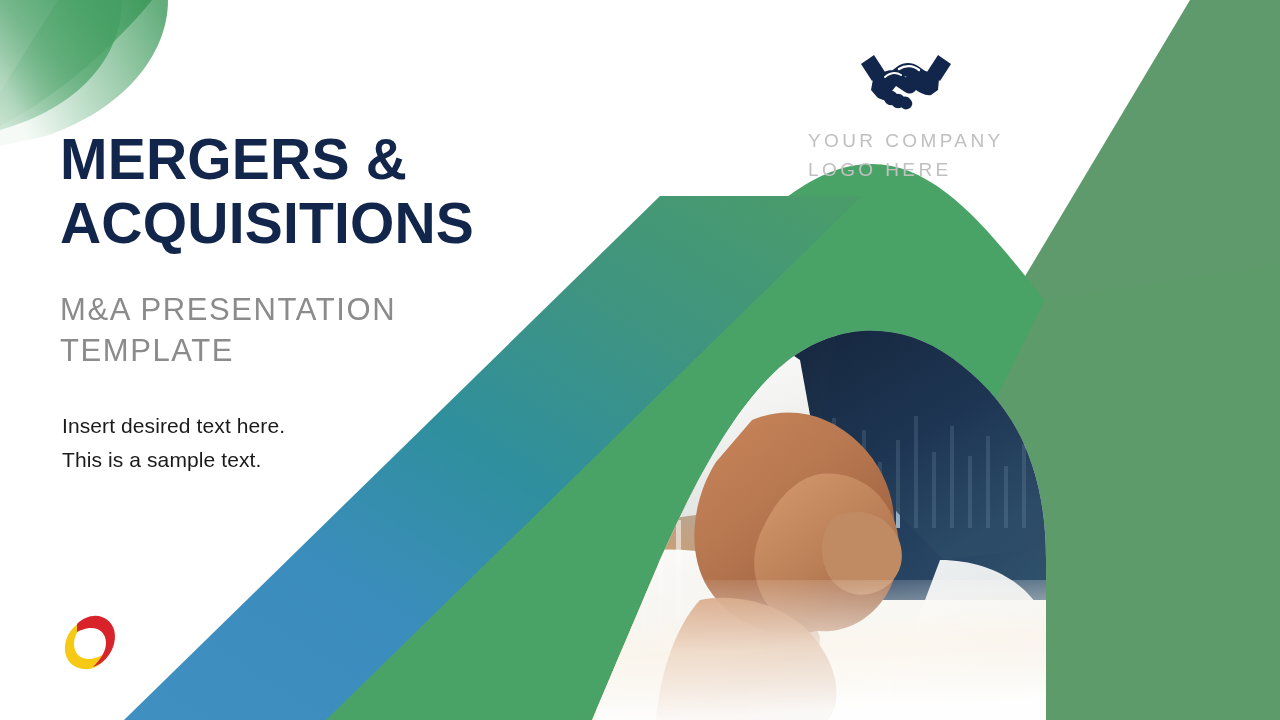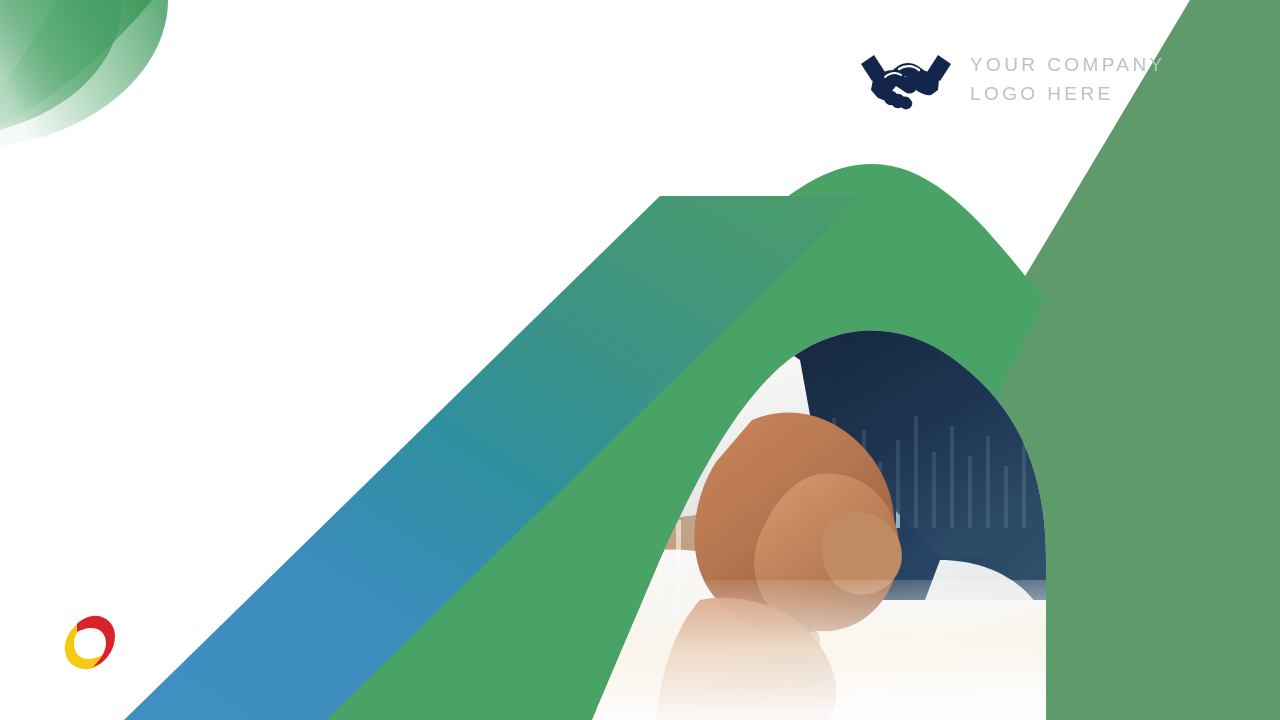--- a/index.html
+++ b/index.html
@@ -62,26 +62,27 @@
     font-weight: 400;
     line-height: 1.62;
     color: #1b1b1b;
     letter-spacing: 0.1px;
     white-space: pre-line;
   }
 
   
   .company-logo {
     position: absolute;
-    left: 858px;
+    left: 808px;
     top: 48px;
     display: flex;
     align-items: center;
     gap: 16px;
     z-index: 45;
+    flex-direction: column;
   }
   .company-logo .mark {
     width: 96px;
     height: 62px;
     display: block;
   }
   .company-logo .logo-text {
     font-size: 19px;
     font-weight: 400;
     letter-spacing: 3.4px;
@@ -277,20 +278,30 @@
       </g>
       <path d="M 700,600 C 740,592 790,606 816,640
                C 842,674 840,706 828,720 L 656,720 C 660,672 676,626 700,600 Z" fill="url(#skinGrad2)" opacity="0.95"></path>
 
       <rect x="560" y="580" width="520" height="140" fill="url(#bottomHaze)"></rect>
     </g>
 
     <path d="M 660,196 L 862,196 L 326,720 L 124,720 Z" fill="url(#gradBand)"></path>
   </svg>
 
+  <div class="text-block">
+    <h1 class="slide-title">MERGERS &amp;
+ACQUISITIONS</h1>
+
+    <p class="slide-subtitle">M&amp;A PRESENTATION
+TEMPLATE</p>
+
+    <p class="body-text">Insert desired text here.
+This is a sample text.</p>
+  </div>
 
   <div class="company-logo">
     <svg class="mark" viewBox="0 0 96 62" aria-hidden="true">
       <g fill="#12254b">
 
         <path d="M 3,16 L 16,7 L 27,24 L 14,33 Z"></path>
 
         <path d="M 80,7 L 93,16 L 82,33 L 69,24 Z"></path>
 
         <path d="M 15,31 L 26,24 C 32,21 38,22 43,26 L 56,36

